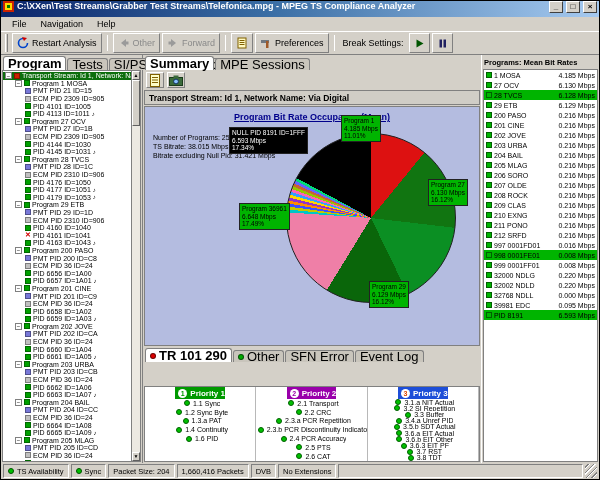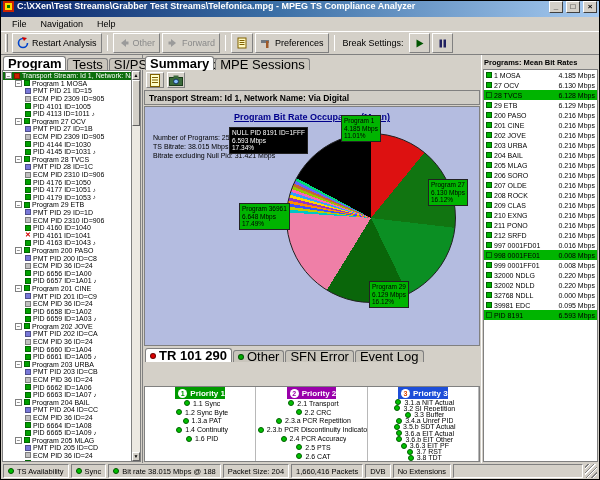--- a/index.html
+++ b/index.html
@@ -748,24 +748,20 @@
   <div class="statusbar" id="statusbar">
       <div class="sseg">
         <span class="led" style="background: rgb(0, 192, 0);"></span>
         <span>TS Availability</span>
       </div>
       <div class="sseg">
         <span class="led" style="background: rgb(0, 192, 0);"></span>
         <span>Sync</span>
       </div>
       <div class="sseg">
-        <span class="led" style="background: rgb(0, 192, 0);"></span>
-        <span>Bit rate  38.015 Mbps @ 188</span>
-      </div>
-      <div class="sseg">
         <span>Packet Size:  204</span>
       </div>
       <div class="sseg">
         <span>1,660,416 Packets</span>
       </div>
       <div class="sseg">
         <span>DVB</span>
       </div>
       <div class="sseg">
         <span>No Extensions</span>

